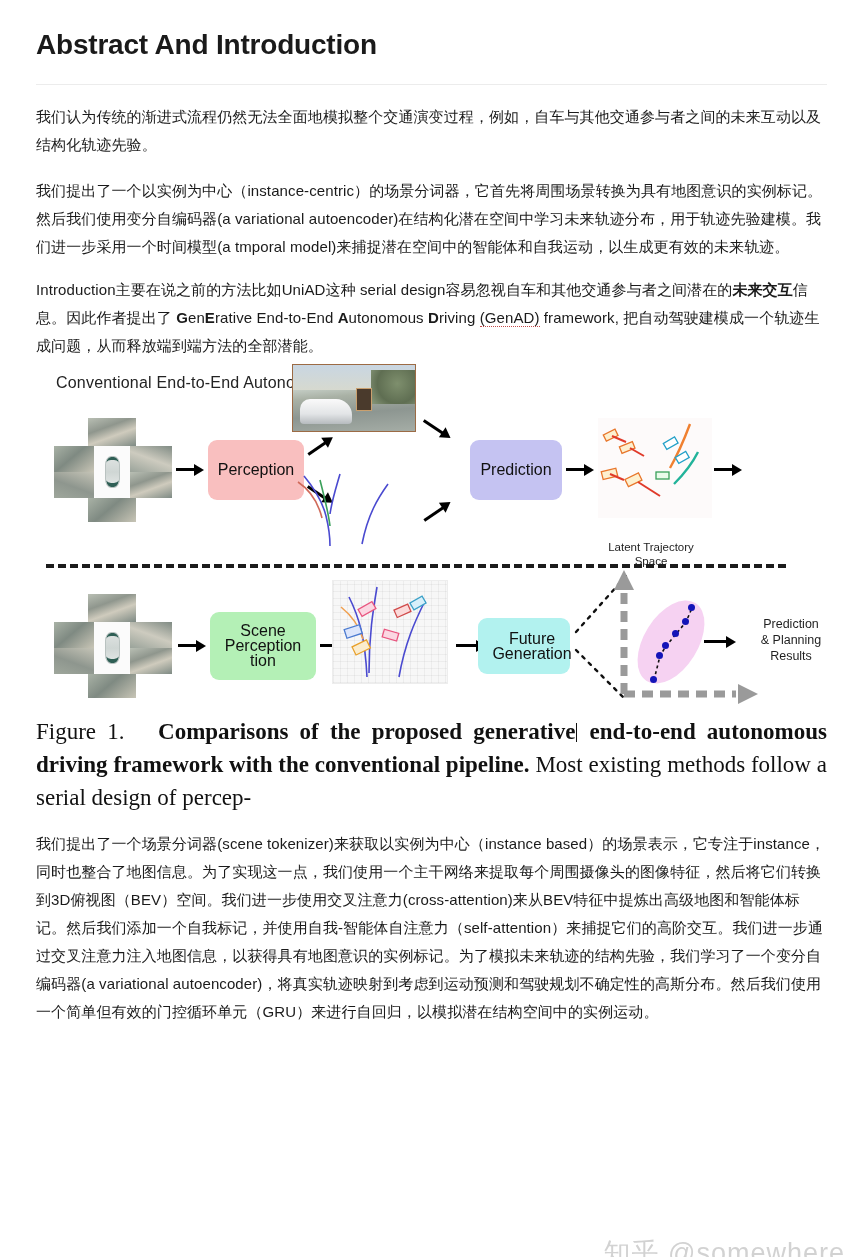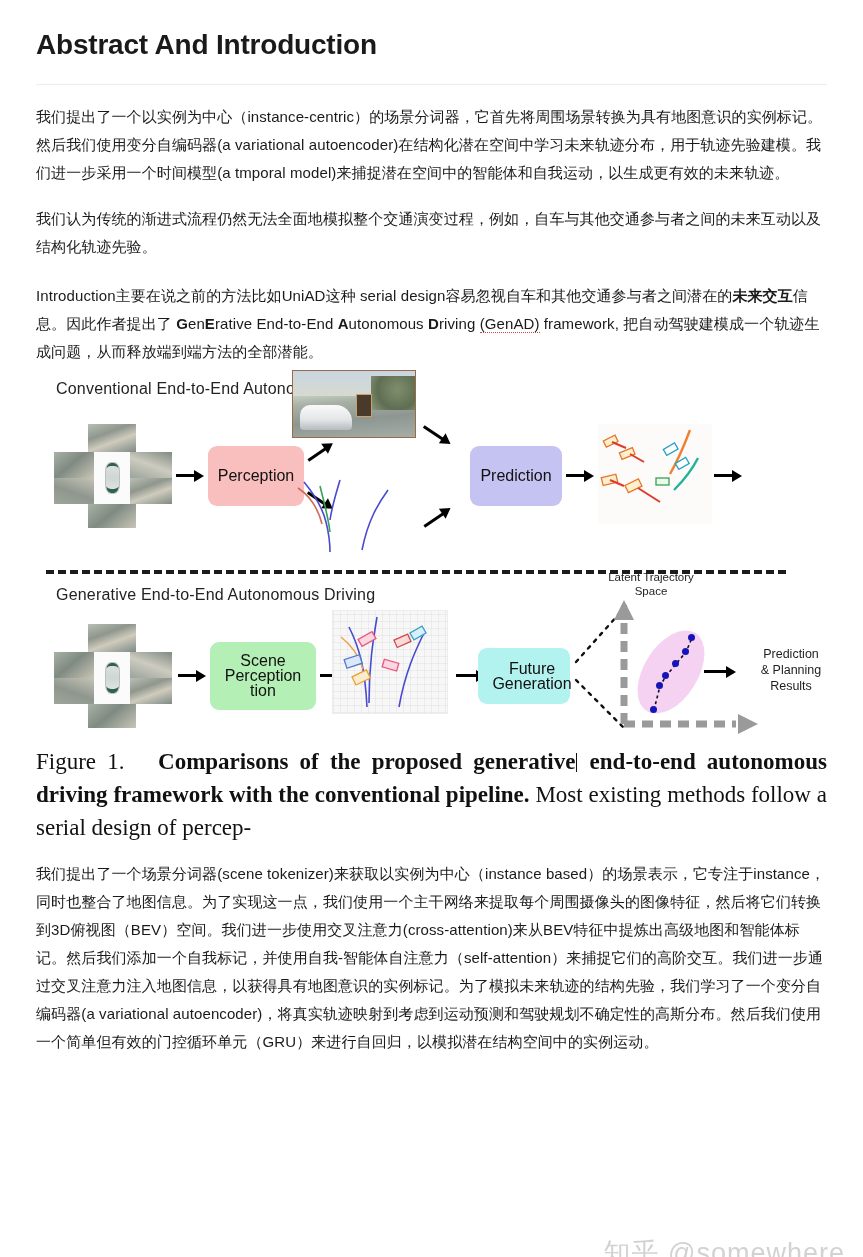--- a/index.html
+++ b/index.html
@@ -31,21 +31,21 @@
 
   p.body {
     font-size: 15px;
     line-height: 28px;
     color: #1a1a1a;
     margin: 18px 0 0 0;
     text-align: left;
     letter-spacing: 0.1px;
   }
   p.body.tight { margin-top: 16px; }
-  p.gap { margin-top: 21px; }
+  p.gap { margin-top: 15px; }
   b.strong { font-weight: bold; }
   .dotted { border-bottom: 1px dotted #c24a4a; }
 
   
   .figure { margin-top: 14px; position: relative; }
 
   .diagram { position: relative; width: 791px; }
 
   .diag-title {
     font-size: 16px;
@@ -179,22 +179,22 @@
   }
 </style>
 </head>
 <body>
 
 <div class="page">
 
   <h1 class="page-title">Abstract And Introduction</h1>
   <hr class="title-rule">
 
+  <p class="body">我们认为传统的渐进式流程仍然无法全面地模拟整个交通演变过程，例如，自车与其他交通参与者之间的未来互动以及结构化轨迹先验。</p>
   <p class="body">我们提出了一个以实例为中心（instance-centric）的场景分词器，它首先将周围场景转换为具有地图意识的实例标记。然后我们使用变分自编码器(a variational autoencoder)在结构化潜在空间中学习未来轨迹分布，用于轨迹先验建模。我们进一步采用一个时间模型(a tmporal model)来捕捉潜在空间中的智能体和自我运动，以生成更有效的未来轨迹。</p>
-  <p class="body">我们认为传统的渐进式流程仍然无法全面地模拟整个交通演变过程，例如，自车与其他交通参与者之间的未来互动以及结构化轨迹先验。</p>
 
   <p class="body gap"><span>Introduction主要在说之前的方法比如UniAD这种 serial design容易忽视自车和其他交通参与者之间潜在的</span><b class="strong">未来交互</b><span>信息。因此作者提出了 </span><b class="strong">G</b><span>en</span><b class="strong">E</b><span>rative End-to-End </span><b class="strong">A</b><span>utonomous </span><b class="strong">D</b><span>riving </span><span class="dotted">(GenAD)</span><span> framework, 把自动驾驶建模成一个轨迹生成问题，从而释放端到端方法的全部潜能。</span></p>
 
   <div class="figure">
 
     <div class="diagram">
       <div class="diag-title">Conventional End-to-End Autonomous Driving</div>
 
       <div class="flow">
 
@@ -289,21 +289,20 @@
           <div class="shaft" style="left:0; width:20px;"></div>
             <div class="head" style="left:18px;"></div>
         </div>
 
       </div>
     </div>
 
     <hr class="dash-sep">
 
     <div class="diagram" style="margin-top:12px;">
-      <div class="diag-title">Generative End-to-End Autonomous Driving</div>
 
       <div class="flow flow2">
 
         <div class="mosaic" style="left:18px; top:14px;">
           <div class="mz" style="left:34px; top:0;   width:48px; height:28px;"></div>
           <div class="mz b" style="left:0;   top:28px; width:40px; height:26px;"></div>
           <div class="mz c" style="left:76px;top:28px; width:42px; height:26px;"></div>
           <div class="mz d" style="left:0;   top:54px; width:40px; height:26px;"></div>
           <div class="mz" style="left:76px;top:54px; width:42px; height:26px;"></div>
           <div class="mz b" style="left:34px; top:80px; width:48px; height:24px;"></div>

